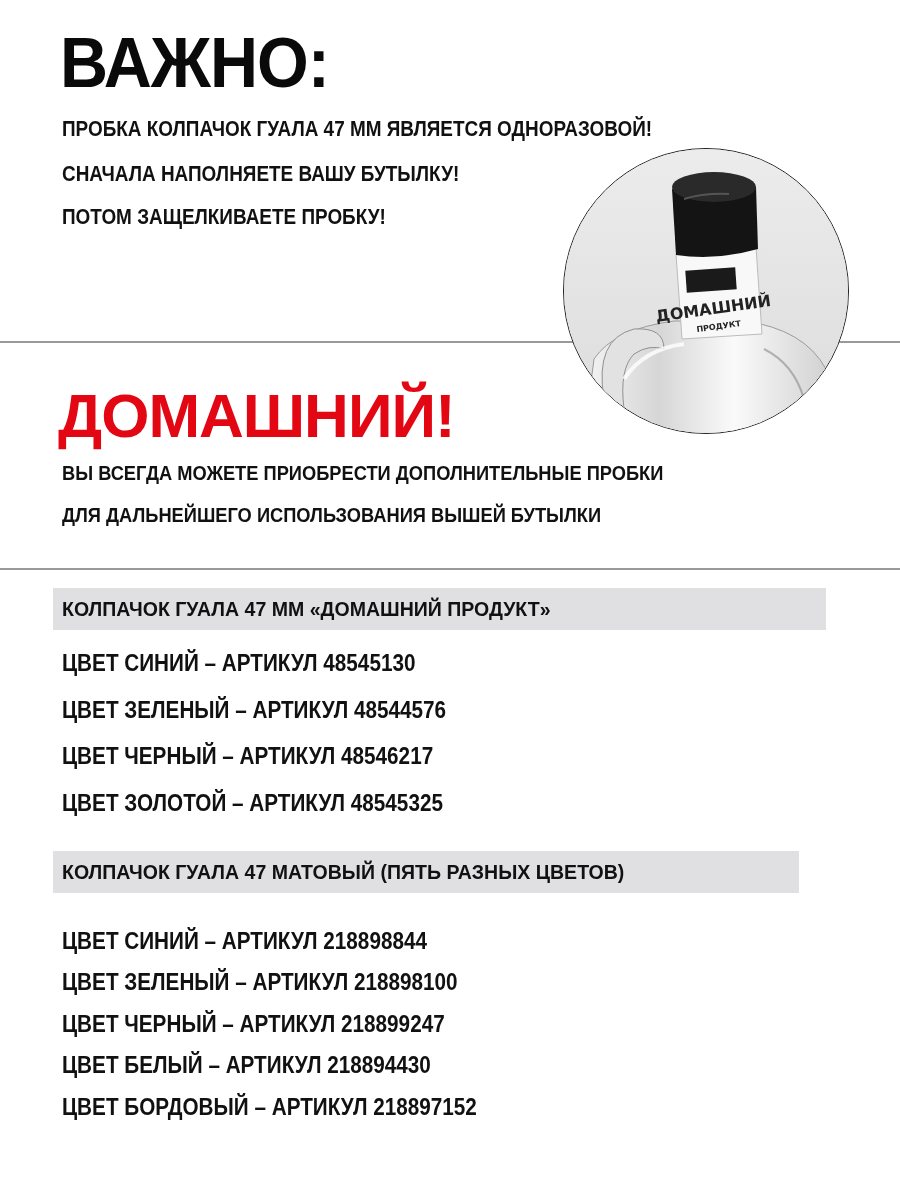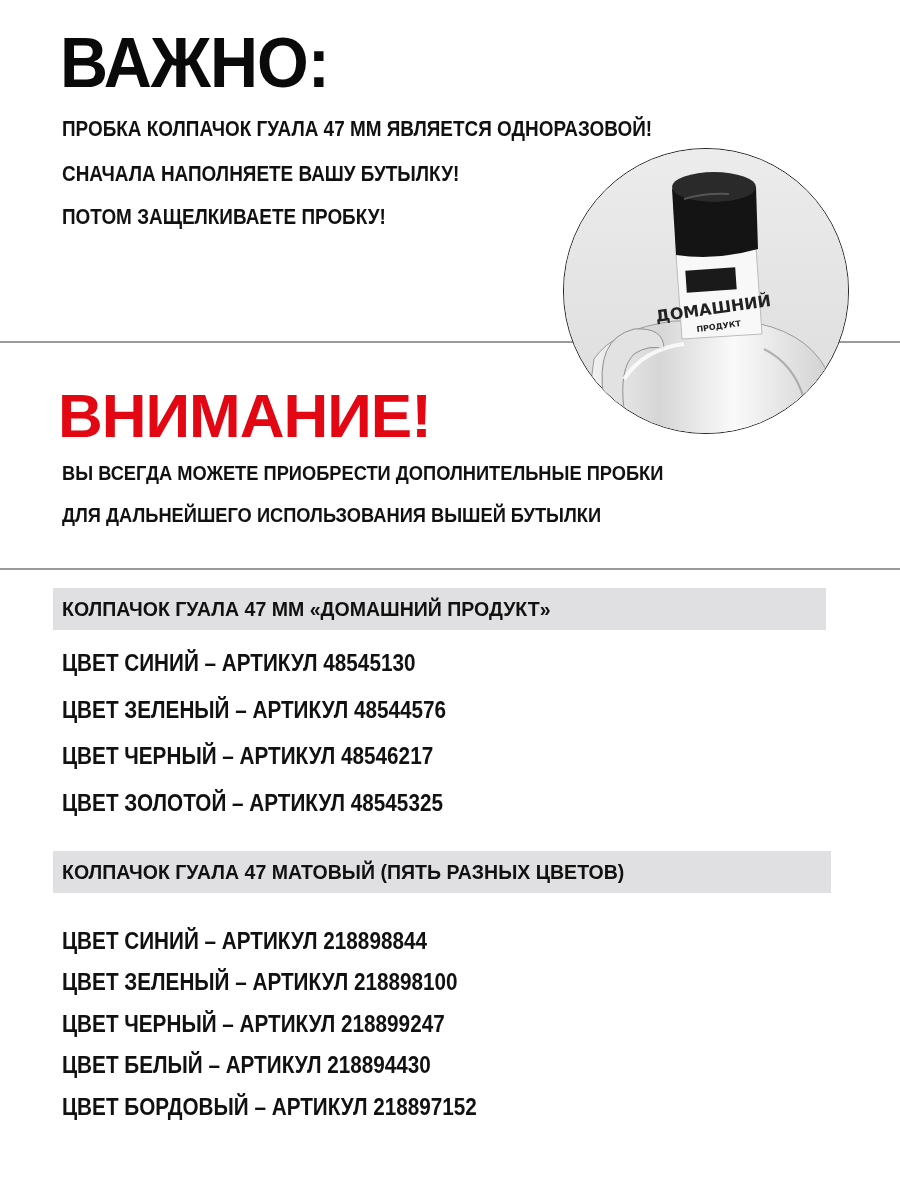--- a/index.html
+++ b/index.html
@@ -71,35 +71,35 @@
     <rect x="122" y="120" width="50" height="22" fill="#1a1a1a" transform="rotate(-4 147 131)"></rect>
     <text x="150" y="165" font-family="DejaVu Sans, sans-serif" font-size="16" font-weight="bold" fill="#222" text-anchor="middle" transform="rotate(-8 150 165)">ДОМАШНИЙ</text>
     <text x="155" y="180" font-family="DejaVu Sans, sans-serif" font-size="8" font-weight="bold" fill="#222" text-anchor="middle" transform="rotate(-8 155 180)">ПРОДУКТ</text>
 
     <path d="M108 40 Q150 20 192 38 L194 100 Q152 112 112 106 Z" fill="#141414"></path>
     <ellipse cx="150" cy="38" rx="42" ry="15" fill="#2a2a2a"></ellipse>
     <path d="M120 50 Q140 44 165 45" stroke="#555" stroke-width="2" fill="none"></path>
   </svg>
 </div>
 
-<div class="abs title-attention">ВНИМАНИЕ!</div>
+<div class="abs title-attention">ДОМАШНИЙ!</div>
 
 <div class="abs line-text" style="left:62px; top:462px; font-size:21px; transform:scaleX(0.87);">ВЫ ВСЕГДА МОЖЕТЕ ПРИОБРЕСТИ ДОПОЛНИТЕЛЬНЫЕ ПРОБКИ</div>
 <div class="abs line-text" style="left:62px; top:504px; font-size:21px; transform:scaleX(0.87);">ДЛЯ ДАЛЬНЕЙШЕГО ИСПОЛЬЗОВАНИЯ ВЫШЕЙ БУТЫЛКИ</div>
 
 <div class="abs graybox" style="top:588px; width:773px;">
   <span class="line-text" style="font-size:21px; transform:scaleX(0.93);">КОЛПАЧОК ГУАЛА 47 ММ  «ДОМАШНИЙ ПРОДУКТ»</span>
 </div>
 
 <div class="abs line-text" style="left:62px; top:652px; font-size:23px; transform:scaleX(0.9);">ЦВЕТ СИНИЙ – АРТИКУЛ 48545130</div>
 <div class="abs line-text" style="left:62px; top:699px; font-size:23px; transform:scaleX(0.9);">ЦВЕТ ЗЕЛЕНЫЙ – АРТИКУЛ 48544576</div>
 <div class="abs line-text" style="left:62px; top:745px; font-size:23px; transform:scaleX(0.9);">ЦВЕТ ЧЕРНЫЙ – АРТИКУЛ 48546217</div>
 <div class="abs line-text" style="left:62px; top:792px; font-size:23px; transform:scaleX(0.9);">ЦВЕТ ЗОЛОТОЙ – АРТИКУЛ 48545325</div>
 
-<div class="abs graybox" style="top:851px; width:746px;padding-left:32px;">
+<div class="abs graybox" style="top:851px; width:746px;">
   <span class="line-text" style="font-size:21px; transform:scaleX(0.93);">КОЛПАЧОК ГУАЛА 47 МАТОВЫЙ (ПЯТЬ РАЗНЫХ ЦВЕТОВ)</span>
 </div>
 
 <div class="abs line-text" style="left:62px; top:930px; font-size:23px; transform:scaleX(0.9);">ЦВЕТ СИНИЙ –  АРТИКУЛ 218898844</div>
 <div class="abs line-text" style="left:62px; top:971px; font-size:23px; transform:scaleX(0.9);">ЦВЕТ ЗЕЛЕНЫЙ – АРТИКУЛ 218898100</div>
 <div class="abs line-text" style="left:62px; top:1013px; font-size:23px; transform:scaleX(0.9);">ЦВЕТ ЧЕРНЫЙ – АРТИКУЛ 218899247</div>
 <div class="abs line-text" style="left:62px; top:1054px; font-size:23px; transform:scaleX(0.9);">ЦВЕТ БЕЛЫЙ – АРТИКУЛ 218894430</div>
 <div class="abs line-text" style="left:62px; top:1096px; font-size:23px; transform:scaleX(0.9);">ЦВЕТ БОРДОВЫЙ – АРТИКУЛ 218897152</div>
 
 </body></html>

